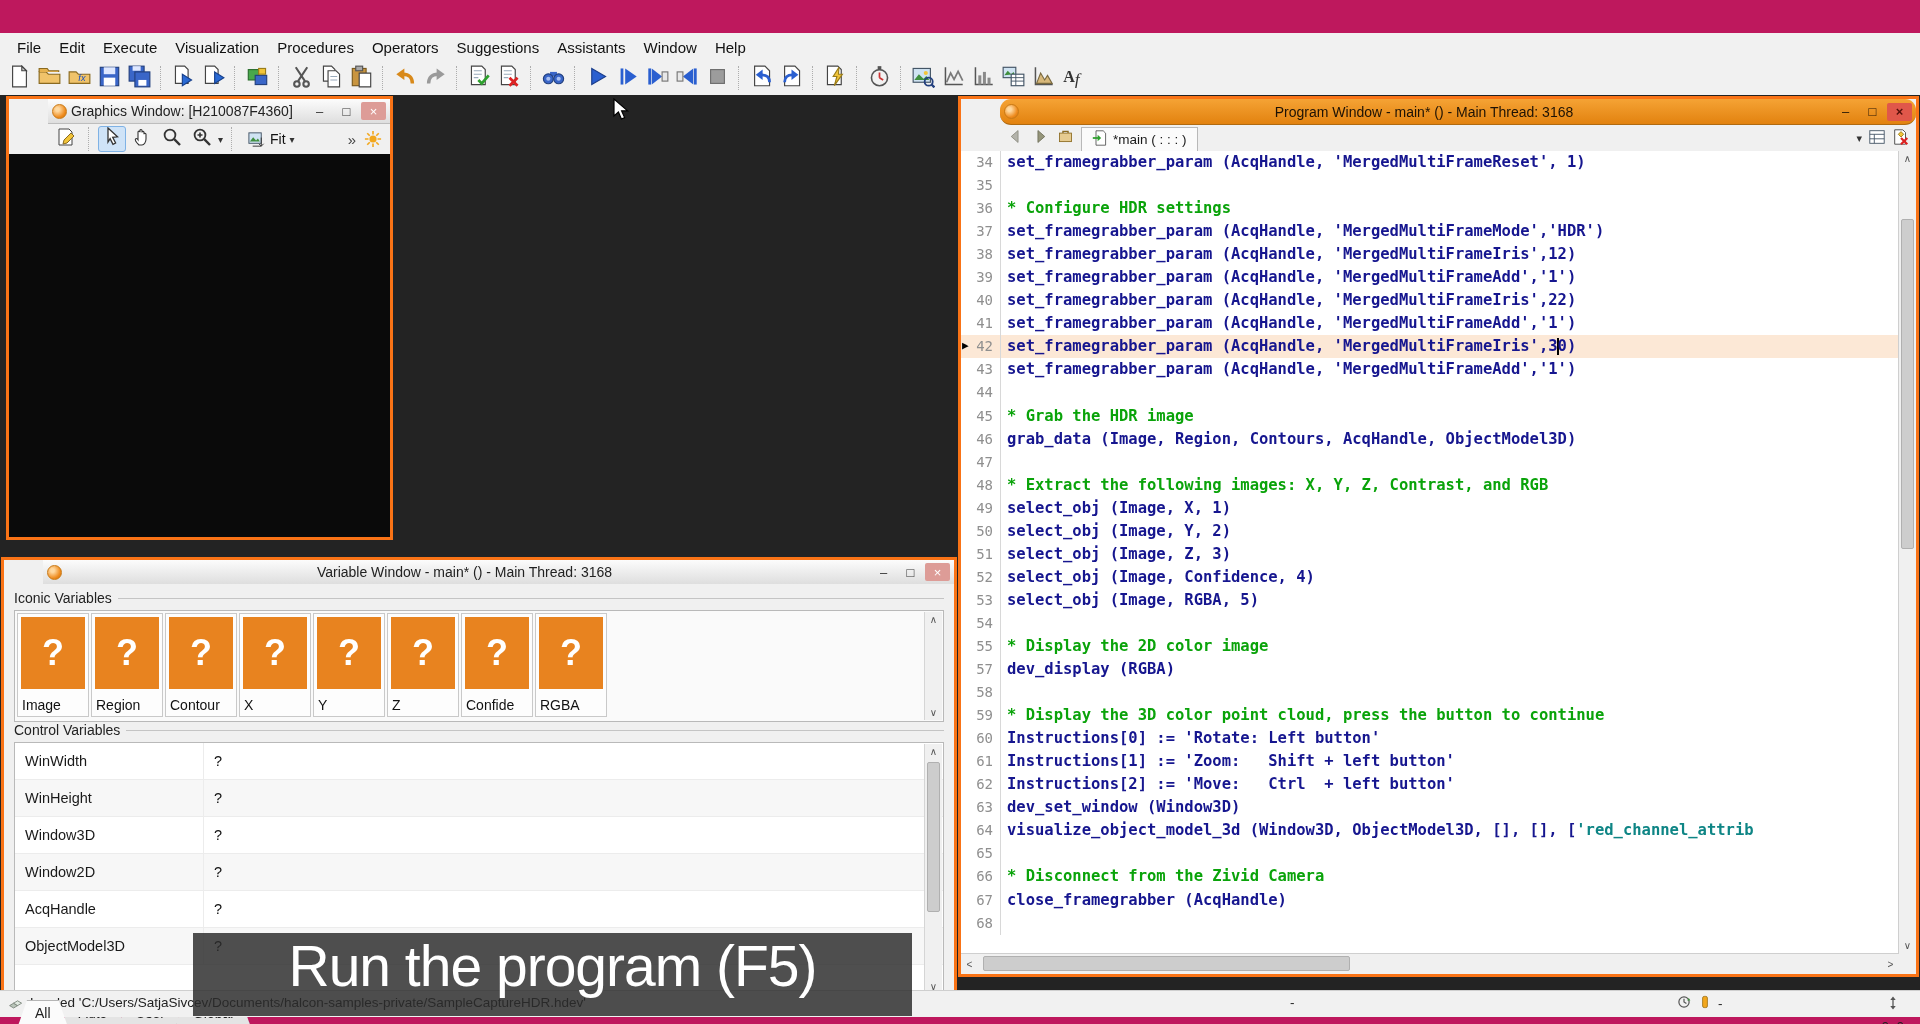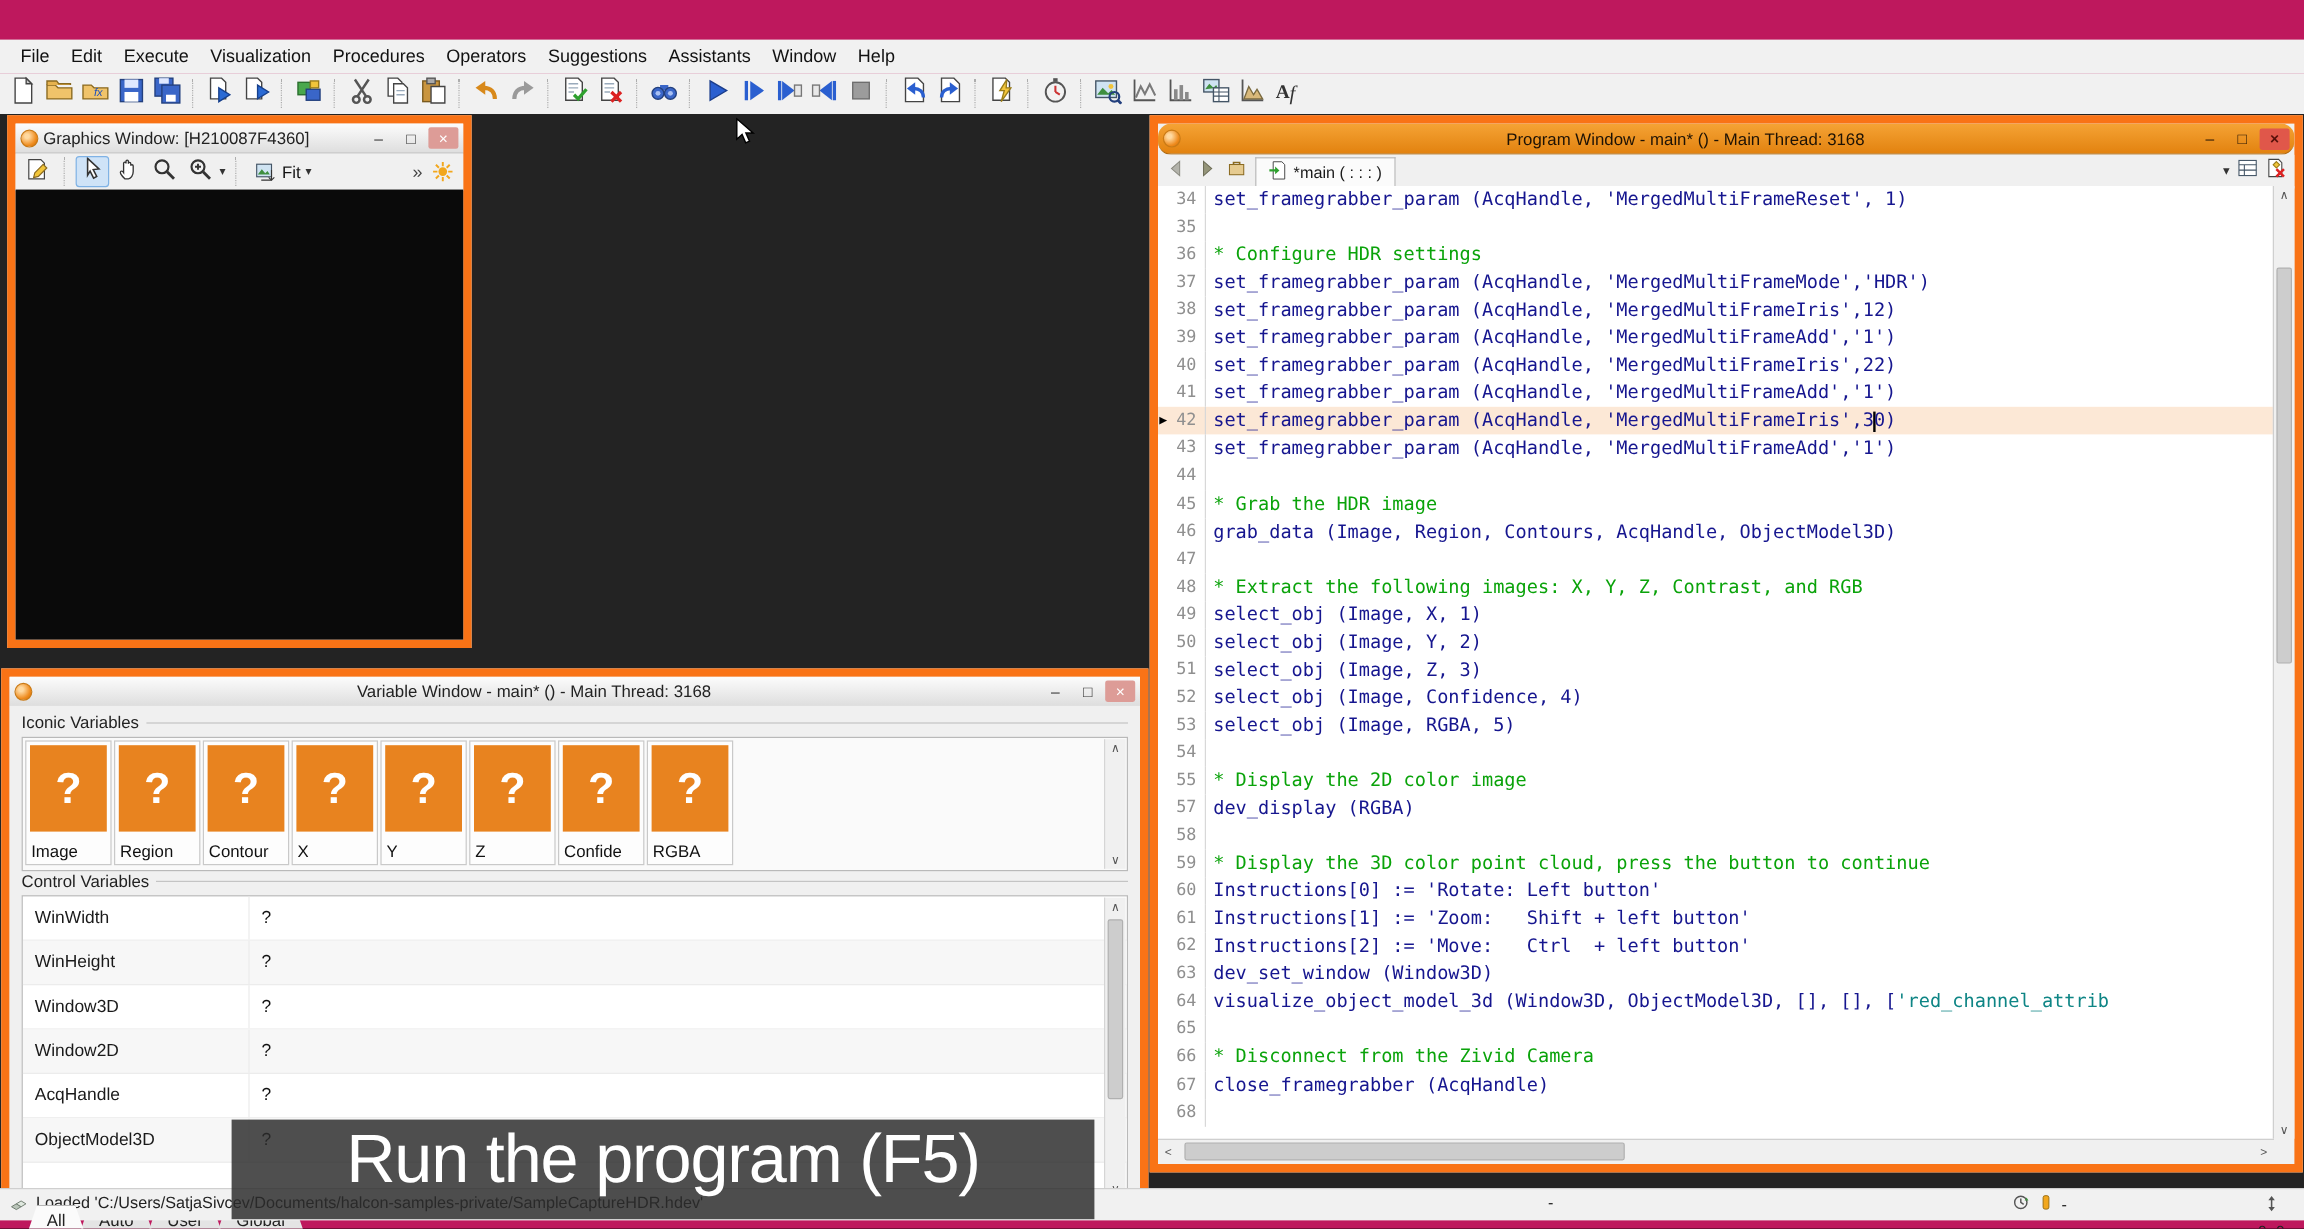--- a/index.html
+++ b/index.html
@@ -9,21 +9,21 @@
   .menubar{position:absolute;top:33px;left:0;right:0;height:28px;background:#f1f1f1;
            display:flex;align-items:center;padding-left:8px;}
   .menu-item{padding:4px 9px;font-size:15px;color:#111;cursor:default;}
   .toolbar{position:absolute;top:61px;left:0;right:0;height:34px;background:#f1f1f1;
            border-bottom:1px solid #dcdcdc;display:flex;align-items:center;padding-left:4px;}
   .tb-sep{width:1px;height:24px;border-left:1px dotted #adadad;margin:0 6px;}
   .tb-btn{width:30px;height:28px;display:flex;align-items:center;justify-content:center;}
   .tb-btn svg{width:23px;height:23px;}
   
   .workspace{position:absolute;top:95px;left:0;width:1920px;height:895px;background:#232323;}
-  .win{position:absolute;background:#f0f0f0;border:7px solid #f97316;box-sizing:border-box;}
+  .win{position:absolute;background:#f0f0f0;border:3px solid #f97316;box-sizing:border-box;padding-left:39px;}
   .titlebar{height:24px;display:flex;align-items:center;background:linear-gradient(#fcfcfc,#dedede);
             border-bottom:1px solid #bdbdbd;font-size:14px;padding:0 4px;color:#222;}
   .titlebar .t-text{flex:1;text-align:center;white-space:nowrap;overflow:hidden;}
   .titlebar.left-title .t-text{text-align:left;margin-left:4px;}
   .titlebar.orange{background:linear-gradient(#f5a335,#e2820f);border-bottom:1px solid #b06a10;height:25px;color:#1d1205;border-radius:11px;}
   .app-dot{width:15px;height:15px;border-radius:50%;flex:0 0 15px;
            background:radial-gradient(circle at 35% 35%, #ffd9a0 15%, #ee8a1c 65%, #c96f10 100%);
            border:1px solid #c97a16;box-sizing:border-box;}
   .winbtns{display:flex;align-items:center;gap:2px;margin-left:4px;}
   .wbtn{width:25px;height:18px;display:flex;align-items:center;justify-content:center;
@@ -75,21 +75,21 @@
   .pw-tabbar-right{margin-left:auto;display:flex;align-items:center;gap:6px;padding-right:2px;}
   .pw-tabbar-right svg{width:18px;height:18px;}
   .dd-glyph{font-size:11px;color:#333;}
   .code-wrap{position:absolute;left:0;right:17px;top:52px;bottom:21px;background:#fff;overflow:hidden;
              font-family:"DejaVu Sans Mono",monospace;font-size:15.5px;}
   .code-row{display:flex;height:23.06px;line-height:23.06px;white-space:pre;position:relative;}
   .code-row.cur{background:#fce8d6;}
   .code-row .mark{position:absolute;left:1px;top:4px;width:12px;font-size:11px;color:#000;line-height:14px;}
   .code-row .ln{flex:0 0 40px;text-align:right;padding-right:7px;color:#8f8f8f;font-size:14px;
                 border-right:1px solid #d8d8d8;box-sizing:border-box;}
-  .code-row .lt{padding-left:6px;}
+  .code-row .lt{padding-left:6px;font-weight:bold;}
   .code{color:#16168f;} .comment{color:#0aa30a;} .string{color:#0e8585;}
   .caret{display:inline-block;width:2px;height:17px;background:#000;vertical-align:middle;margin:0 -1px;}
   .pw-vscroll{position:absolute;top:52px;bottom:21px;right:0;width:17px;background:#f0f0f0;border-left:1px solid #cfcfcf;}
   .pw-hscroll{position:absolute;left:0;right:17px;bottom:0;height:20px;background:#f0f0f0;border-top:1px solid #cfcfcf;}
   .pw-hscroll .arr{position:absolute;top:0;width:17px;height:20px;display:flex;align-items:center;justify-content:center;font-size:10px;color:#555;}
   .pw-hscroll .arr.left{left:0;} .pw-hscroll .arr.right{right:0;}
   .pw-hscroll .thumb{position:absolute;top:2px;height:15px;left:22px;width:367px;background:#cdcdcd;border:1px solid #b0b0b0;border-radius:2px;box-sizing:border-box;}
   
   .statusbar{position:absolute;top:990px;left:0;right:0;height:26px;background:#f1f1f1;border-top:1px solid #cfcfcf;
              font-size:13.5px;color:#222;}

